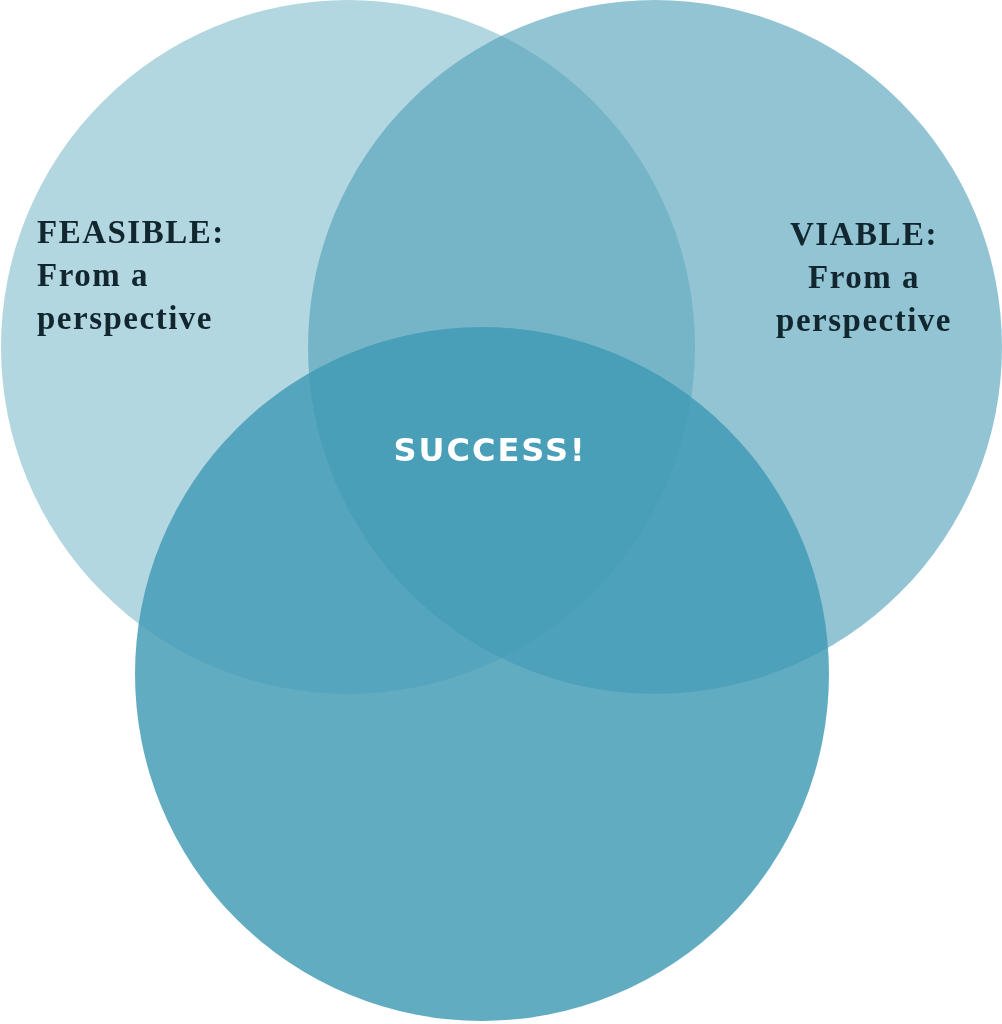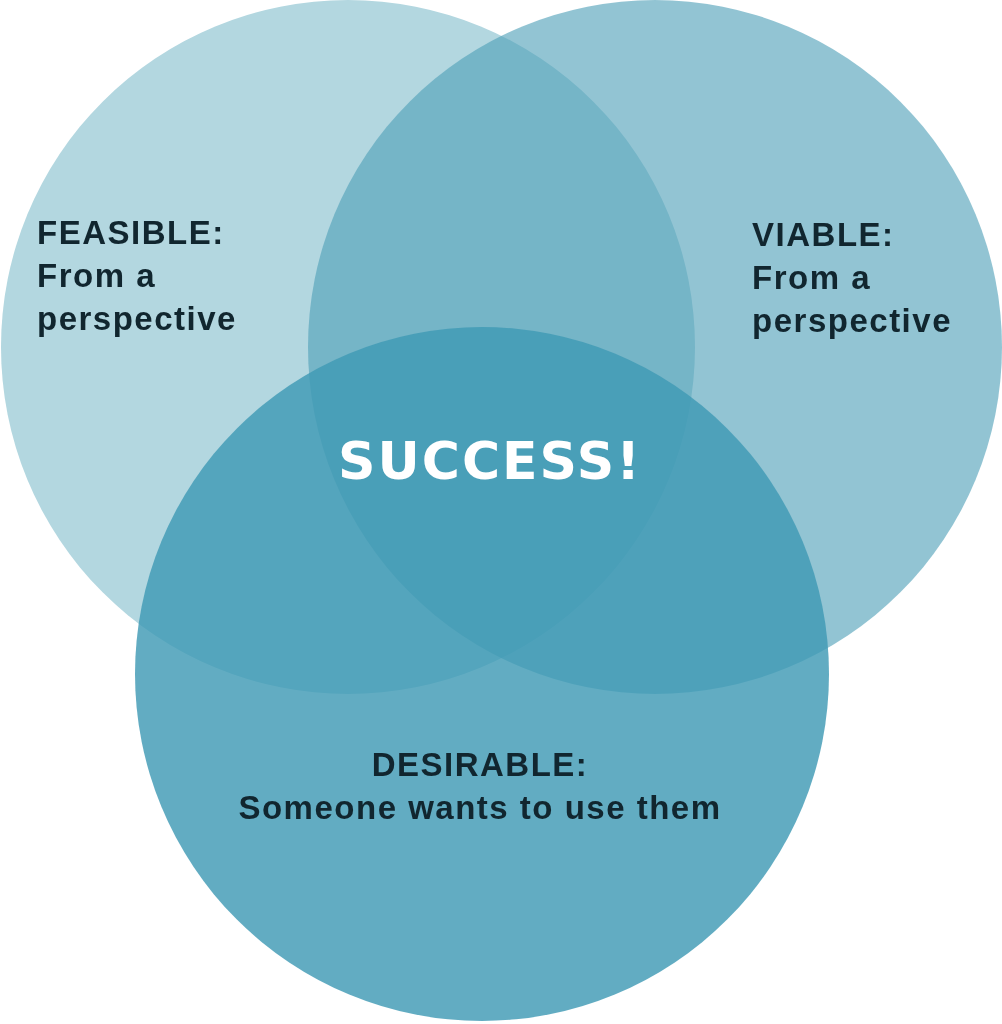--- a/index.html
+++ b/index.html
@@ -1,39 +1,39 @@
 <!DOCTYPE html>
 <html><head>
   <meta charset="utf-8">
   <style>
     html, body { margin: 0; padding: 0; background: #ffffff; }
     body { width: 1002px; height: 1024px; position: relative; overflow: hidden; }
     .stage { position: absolute; left: 0; top: 0; width: 1002px; height: 1024px; }
     svg { position: absolute; left: 0; top: 0; }
     .label {
       position: absolute;
-      font-family: Liberation Sans, sans-serif;
+      font-family: Liberation Serif, serif;
       font-weight: bold;
       color: #11262f;
       font-size: 33px;
       line-height: 43px;
       letter-spacing: 1.5px;
       white-space: nowrap;
     }
     .label div { display: block; }
     .feasible { left: 37px; top: 211px; text-align: left; }
-    .viable { right: 50px; top: 213px; text-align: left; }
+    .viable { right: 50px; top: 213px; text-align: center; }
     .desirable { left: 0; width: 960px; top: 743px; text-align: center; }
     .success {
       position: absolute;
       left: 0; width: 980px; top: 431px;
       text-align: center;
       font-family: "DejaVu Sans", sans-serif;
       font-weight: bold;
-      font-size: 52px;
+      font-size: 32px;
       letter-spacing: 2px;
       color: #ffffff;
     }
   </style>
 </head>
 <body>
 
 <div class="stage">
   <svg width="1002" height="1024" viewBox="0 0 1002 1024">
 
@@ -51,17 +51,13 @@
   </div>
 
   <div class="label viable">
     <div>VIABLE:</div>
     <div>From a</div>
     <div>perspective</div>
   </div>
 
   <div class="success">SUCCESS!</div>
 
-  <div class="label desirable">
-    <div>DESIRABLE:</div>
-    <div>Someone wants to use them</div>
-  </div>
 </div>
 
 </body></html>

